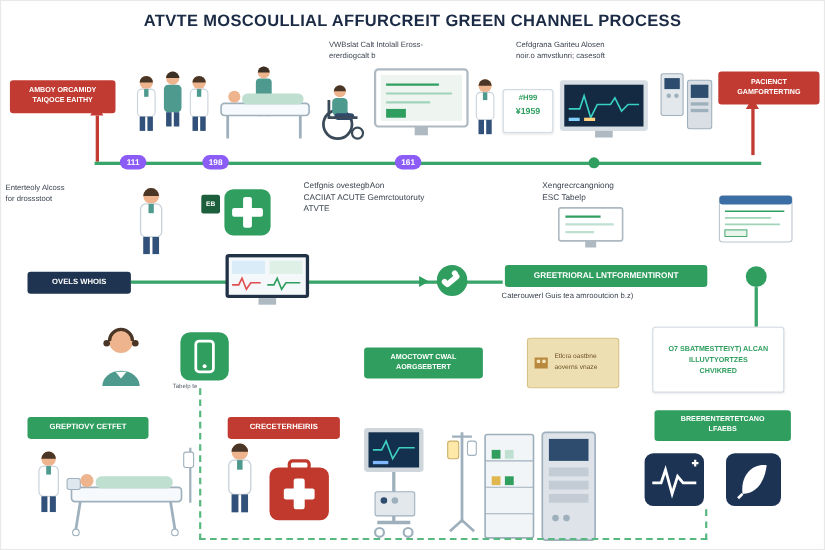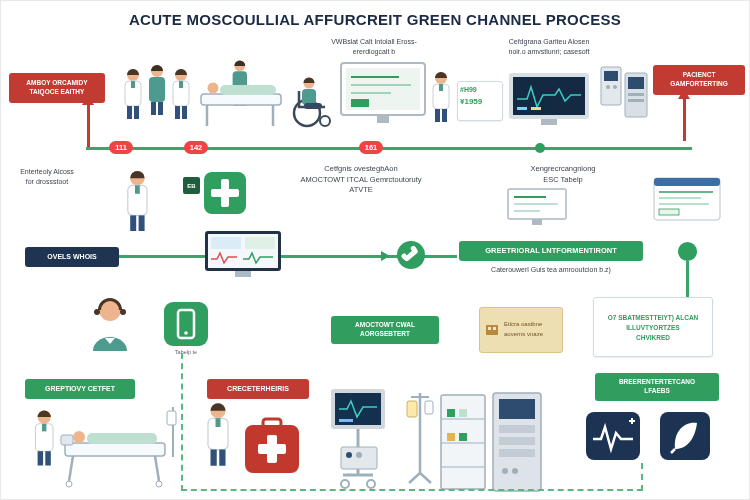--- a/index.html
+++ b/index.html
@@ -5,22 +5,22 @@
   *{margin:0;padding:0;box-sizing:border-box}
   html,body{background:#fff}
   body{font-family:"Liberation Sans","DejaVu Sans",sans-serif;}
   .canvas{position:relative;width:750px;height:500px;background:#ffffff;overflow:hidden;border:1px solid #e8e8e8}
   .abs{position:absolute}
   .title{width:100%;text-align:center;font-weight:700;font-size:15px;color:#1b2a45;letter-spacing:.3px}
   .badge{display:flex;flex-direction:column;align-items:center;justify-content:center;color:#fff;font-weight:700;text-align:left;border-radius:3px;line-height:1.35}
   .badge.red{background:#c23b32}
   .badge.green{background:#2f9e5f}
   .badge.navy{background:#1e3450}
-  .cap{color:#3c4450;text-align:center;line-height:1.4}
-  .pill{background:#ef4444;color:#fff;font-weight:700;border-radius:7px;display:flex;align-items:center;justify-content:center}
+  .cap{color:#3c4450;text-align:left;line-height:1.4}
+  .pill{background:#8b5cf6;color:#fff;font-weight:700;border-radius:7px;display:flex;align-items:center;justify-content:center}
   .dot{background:#2f9e5f;border-radius:50%}
   .hline{background:#3aa56a}
   .vline{background:#3aa56a}
   .dash-v{border-left:2px dashed #57b97f}
   .dash-h{border-top:2px dashed #57b97f}
   .arrow-up{width:0;height:0;border-left:6px solid transparent;border-right:6px solid transparent;border-bottom:10px solid #c23b32}
   .arrow-right{width:0;height:0;border-top:5px solid transparent;border-bottom:5px solid transparent;border-left:9px solid #2f9e5f}
   .card{background:#fff;border:1px solid #d3dbe2;border-radius:3px;box-shadow:0 1px 2px rgba(0,0,0,.08)}
 </style>
 </head>
@@ -41,21 +41,21 @@
       <g id="person-teal">
         <circle cx="12" cy="11" r="6" fill="#edb48d"></circle>
         <path d="M6,11 a6,6 0 0 1 12,0 z" fill="#3c2f23"></path>
         <rect x="4" y="17" width="16" height="25" rx="4" fill="#4e9a8f"></rect>
         <rect x="6" y="42" width="5" height="13" fill="#31517a"></rect>
         <rect x="13" y="42" width="5" height="13" fill="#31517a"></rect>
       </g>
     </defs>
   </svg>
 
-  <div class="abs title" style="left:0;top:10px">ACUTE MOSCOULLIAL AFFURCREIT GREEN CHANNEL PROCESS</div>
+  <div class="abs title" style="left:0;top:10px">ATVTE MOSCOULLIAL AFFURCREIT GREEN CHANNEL PROCESS</div>
 
   <div class="abs badge red" style="left:8px;top:72px;width:96px;height:30px;font-size:6.5px">
     <span>AMBOY ORCAMIDY</span>
     <span>TAIQOCE EAITHY</span>
   </div>
   <div class="abs badge red" style="left:652px;top:64px;width:92px;height:30px;font-size:6.5px">
     <span>PACIENCT</span>
     <span>GAMFORTERTING</span>
   </div>
 
@@ -102,21 +102,21 @@
     <line x1="12" y1="24" x2="72" y2="24" stroke="#9fd4b8" stroke-width="2"></line>
     <line x1="12" y1="32" x2="52" y2="32" stroke="#9fd4b8" stroke-width="2"></line>
     <rect x="12" y="38" width="18" height="8" fill="#2f9e5f"></rect>
     <rect x="38" y="54" width="12" height="8" fill="#aeb9c2"></rect>
   </svg>
 
   <svg class="abs" style="left:424px;top:64px" width="32" height="62" viewBox="0 0 32 62">
     <use href="#person-white" transform="translate(4,2)"></use>
   </svg>
 
-  <div class="abs card" style="left:456px;top:80px;width:46px;height:40px;padding:4px 2px;text-align:left">
+  <div class="abs card" style="left:456px;top:80px;width:46px;height:40px;padding:4px 2px;text-align:center">
     <div style="font-size:7px;font-weight:700;color:#2f9e5f">#H99</div>
     <div style="font-size:8px;font-weight:700;color:#2f9e5f;margin-top:4px">¥1959</div>
   </div>
 
   <svg class="abs" style="left:506px;top:70px" width="84" height="56" viewBox="0 0 84 56">
     <rect x="2" y="2" width="80" height="46" rx="3" fill="#d7dee4"></rect>
     <rect x="6" y="6" width="72" height="38" fill="#132a42"></rect>
     <polyline points="10,28 20,28 24,16 30,36 36,24 48,24 52,18 58,30 64,24 74,24" fill="none" stroke="#39d0c3" stroke-width="1.5"></polyline>
     <rect x="10" y="36" width="10" height="3" fill="#7fd0ff"></rect>
     <rect x="24" y="36" width="10" height="3" fill="#ffd27f"></rect>
@@ -129,21 +129,21 @@
     <circle cx="11" cy="22" r="2" fill="#9fb0bd"></circle>
     <circle cx="18" cy="22" r="2" fill="#9fb0bd"></circle>
     <rect x="28" y="8" width="22" height="44" rx="2" fill="#d9dfe4" stroke="#9fb0bd"></rect>
     <rect x="31" y="12" width="16" height="12" fill="#2e4c6d"></rect>
     <rect x="31" y="28" width="16" height="3" fill="#9fb0bd"></rect>
     <rect x="31" y="34" width="16" height="3" fill="#9fb0bd"></rect>
   </svg>
 
   <div class="abs hline" style="left:85px;top:146px;width:606px;height:3px"></div>
   <div class="abs pill" style="left:108px;top:140px;width:24px;height:13px;font-size:7.5px">111</div>
-  <div class="abs pill" style="left:183px;top:140px;width:24px;height:13px;font-size:7.5px">142</div>
+  <div class="abs pill" style="left:183px;top:140px;width:24px;height:13px;font-size:7.5px">198</div>
   <div class="abs pill" style="left:358px;top:140px;width:24px;height:13px;font-size:7.5px">161</div>
   <div class="abs dot" style="left:534px;top:142px;width:10px;height:10px"></div>
 
   <div class="abs cap" style="left:4px;top:166px;width:84px;font-size:7px">
     <div>Enterteoly Alcoss</div>
     <div>for drossstoot</div>
   </div>
 
   <svg class="abs" style="left:116px;top:162px" width="42" height="74" viewBox="0 0 42 74">
     <use href="#person-white" transform="translate(6,2) scale(1.2)"></use>
@@ -152,21 +152,21 @@
   <div class="abs" style="left:182px;top:176px;width:17px;height:17px;background:#1d5f3d;color:#fff;font-size:6px;font-weight:700;border-radius:2px;display:flex;align-items:center;justify-content:center">EB</div>
 
   <svg class="abs" style="left:202px;top:170px" width="44" height="44" viewBox="0 0 44 44">
     <rect x="1" y="1" width="42" height="42" rx="8" fill="#2f9e5f"></rect>
     <rect x="18" y="8" width="8" height="28" rx="2" fill="#fff"></rect>
     <rect x="8" y="18" width="28" height="8" rx="2" fill="#fff"></rect>
   </svg>
 
   <div class="abs cap" style="left:275px;top:163px;width:170px;font-size:7.5px">
     <div>Cetfgnis ovestegbAon</div>
-    <div>AMOCTOWT ITCAL Gemrctoutoruty</div>
+    <div>CACIIAT ACUTE Gemrctoutoruty</div>
     <div>ATVTE</div>
   </div>
 
   <div class="abs cap" style="left:492px;top:163px;width:140px;font-size:7.5px">
     <div>Xengrecrcangniong</div>
     <div>ESC Tabelp</div>
   </div>
 
   <svg class="abs" style="left:505px;top:186px" width="62" height="42" viewBox="0 0 62 42">
     <rect x="2" y="2" width="58" height="30" rx="2" fill="#fff" stroke="#aeb9c2" stroke-width="1.5"></rect>

